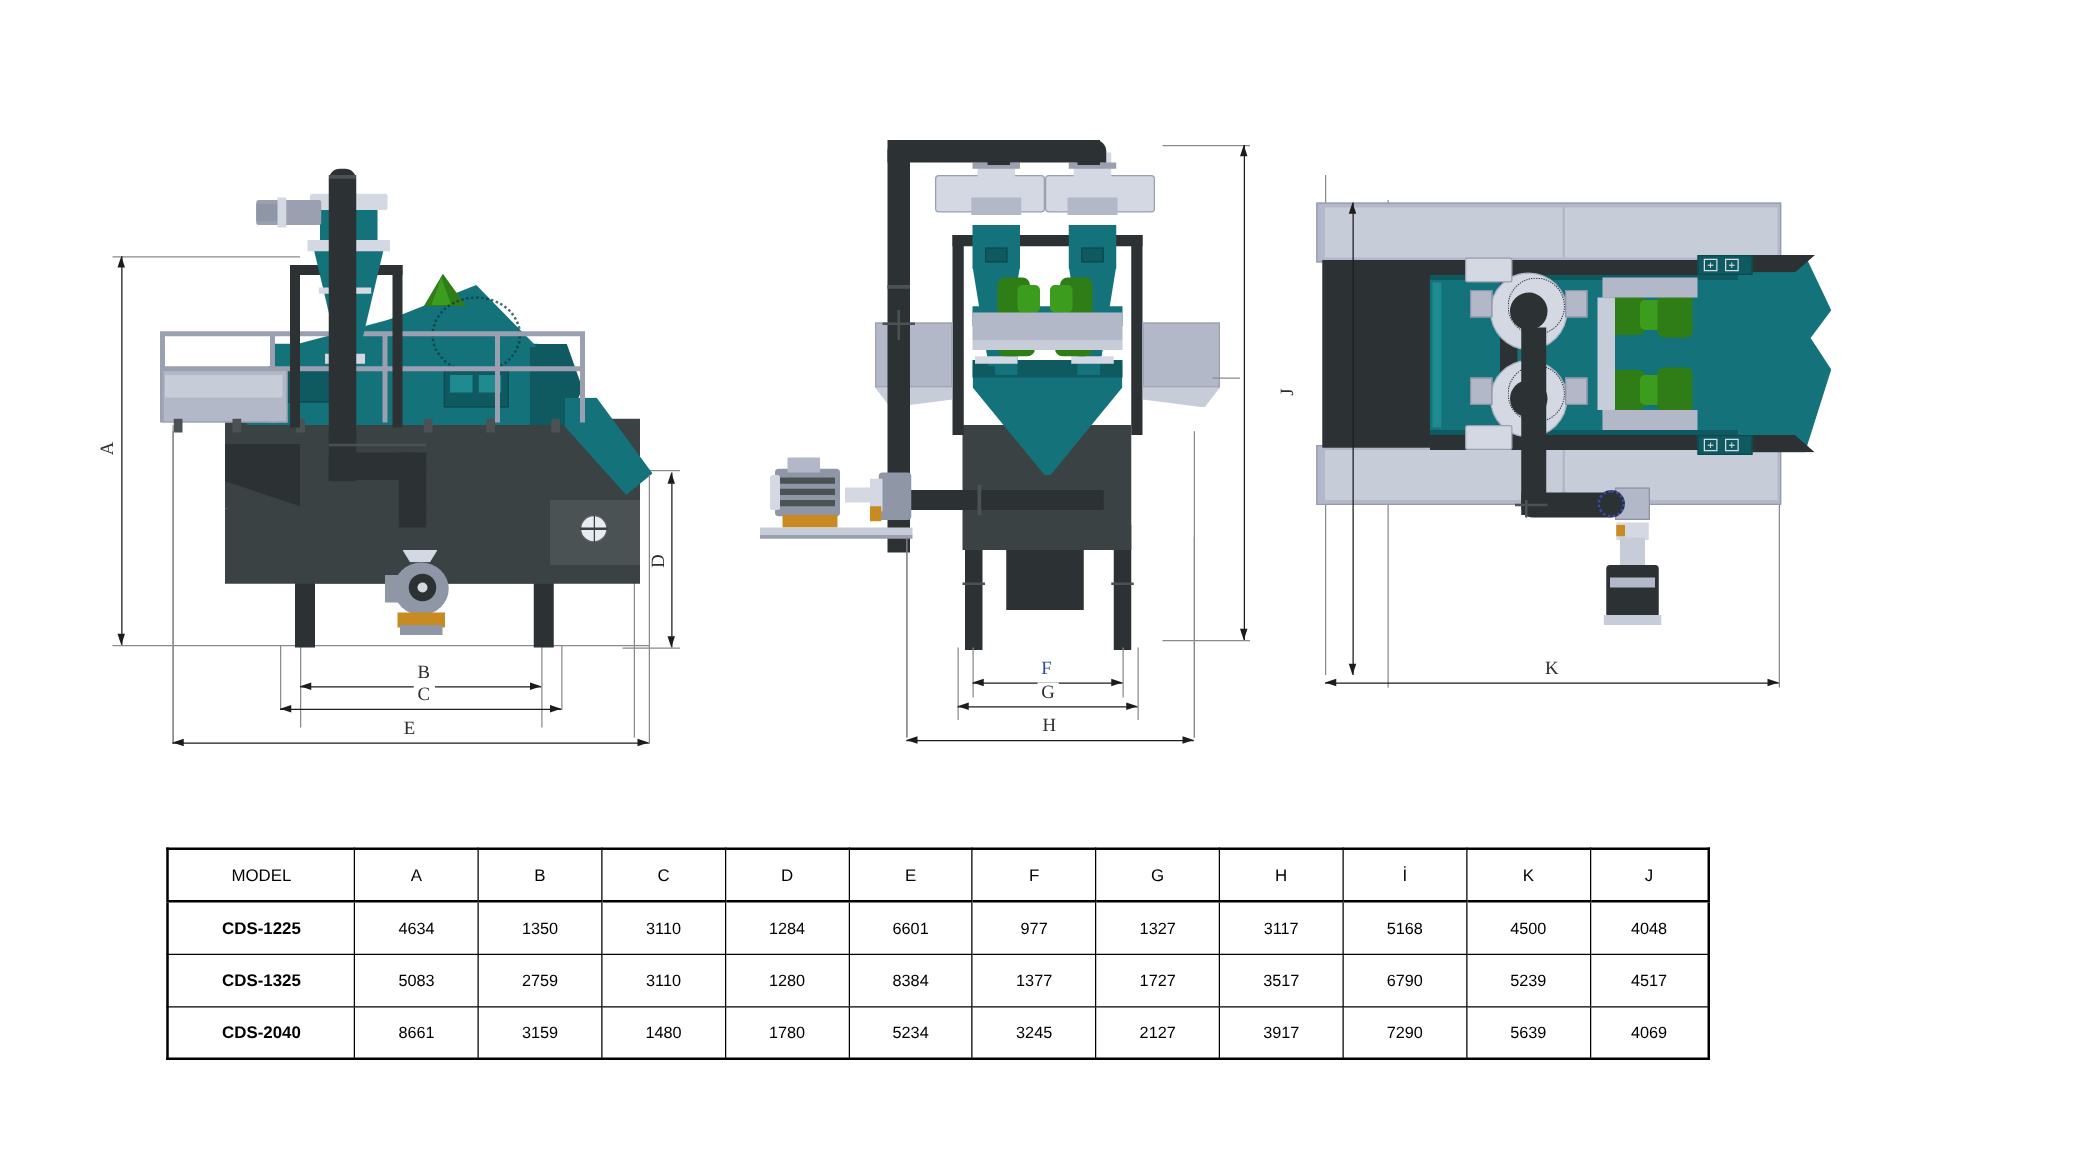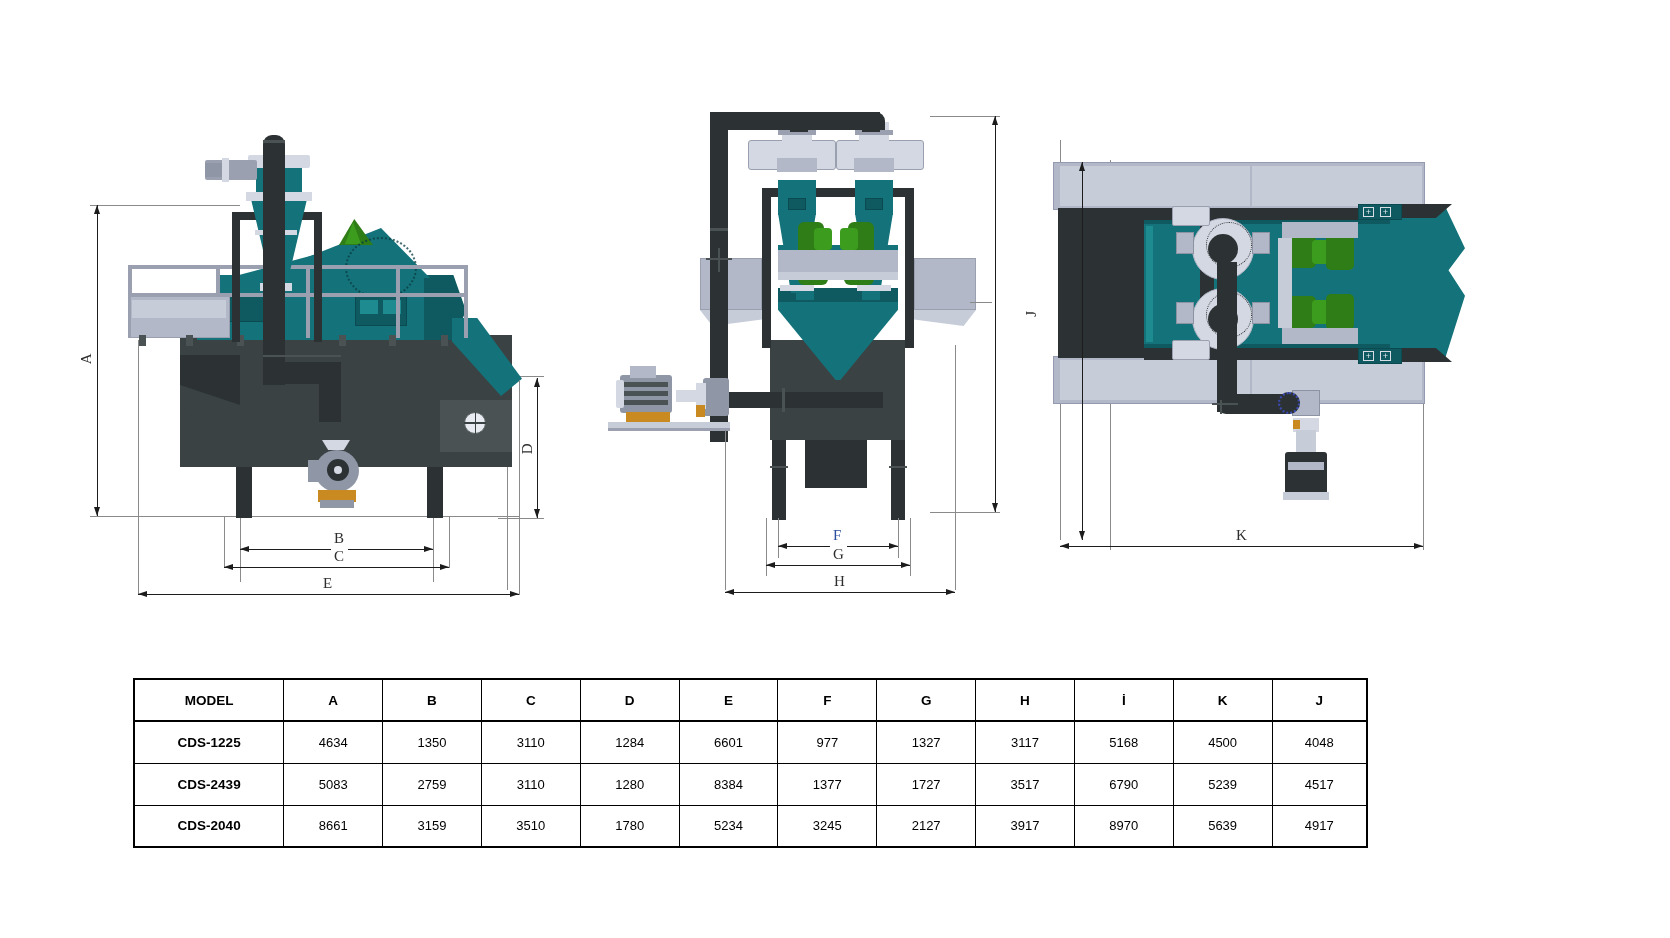--- a/index.html
+++ b/index.html
@@ -80,21 +80,21 @@
     font-family: "Liberation Sans", sans-serif;
   }
   #spec-table th, #spec-table td {
     border: 1.5px solid #000;
     text-align: center;
     vertical-align: middle;
     height: 42px;
     font-size: 13px;
     color: #000;
   }
-  #spec-table th { font-weight: bold; font-size: 13.5px; }
+  #spec-table th { font-weight: normal; font-size: 13.5px; }
   #spec-table td.model { font-weight: bold; font-size: 13.5px; }
   #spec-table thead th { border-bottom: 2.5px solid #000; }
   #spec-table { border: 2.5px solid #000; }
 </style>
 </head>
 <body>
 
 <div id="sheet">
 
   <div class="view" id="side-view" style="left:0;top:0;width:560px;height:620px;">
@@ -420,43 +420,43 @@
         <td>1284</td>
         <td>6601</td>
         <td>977</td>
         <td>1327</td>
         <td>3117</td>
         <td>5168</td>
         <td>4500</td>
         <td>4048</td>
       </tr>
       <tr>
-        <td class="model">CDS-2439</td>
+        <td class="model">CDS-1325</td>
         <td>5083</td>
         <td>2759</td>
         <td>3110</td>
         <td>1280</td>
         <td>8384</td>
         <td>1377</td>
         <td>1727</td>
         <td>3517</td>
         <td>6790</td>
         <td>5239</td>
         <td>4517</td>
       </tr>
       <tr>
         <td class="model">CDS-2040</td>
         <td>8661</td>
         <td>3159</td>
-        <td>3510</td>
+        <td>1480</td>
         <td>1780</td>
         <td>5234</td>
         <td>3245</td>
         <td>2127</td>
         <td>3917</td>
-        <td>8970</td>
+        <td>7290</td>
         <td>5639</td>
-        <td>4917</td>
+        <td>4069</td>
       </tr>
     </tbody>
   </table>
 
 </div>
 
 </body></html>

